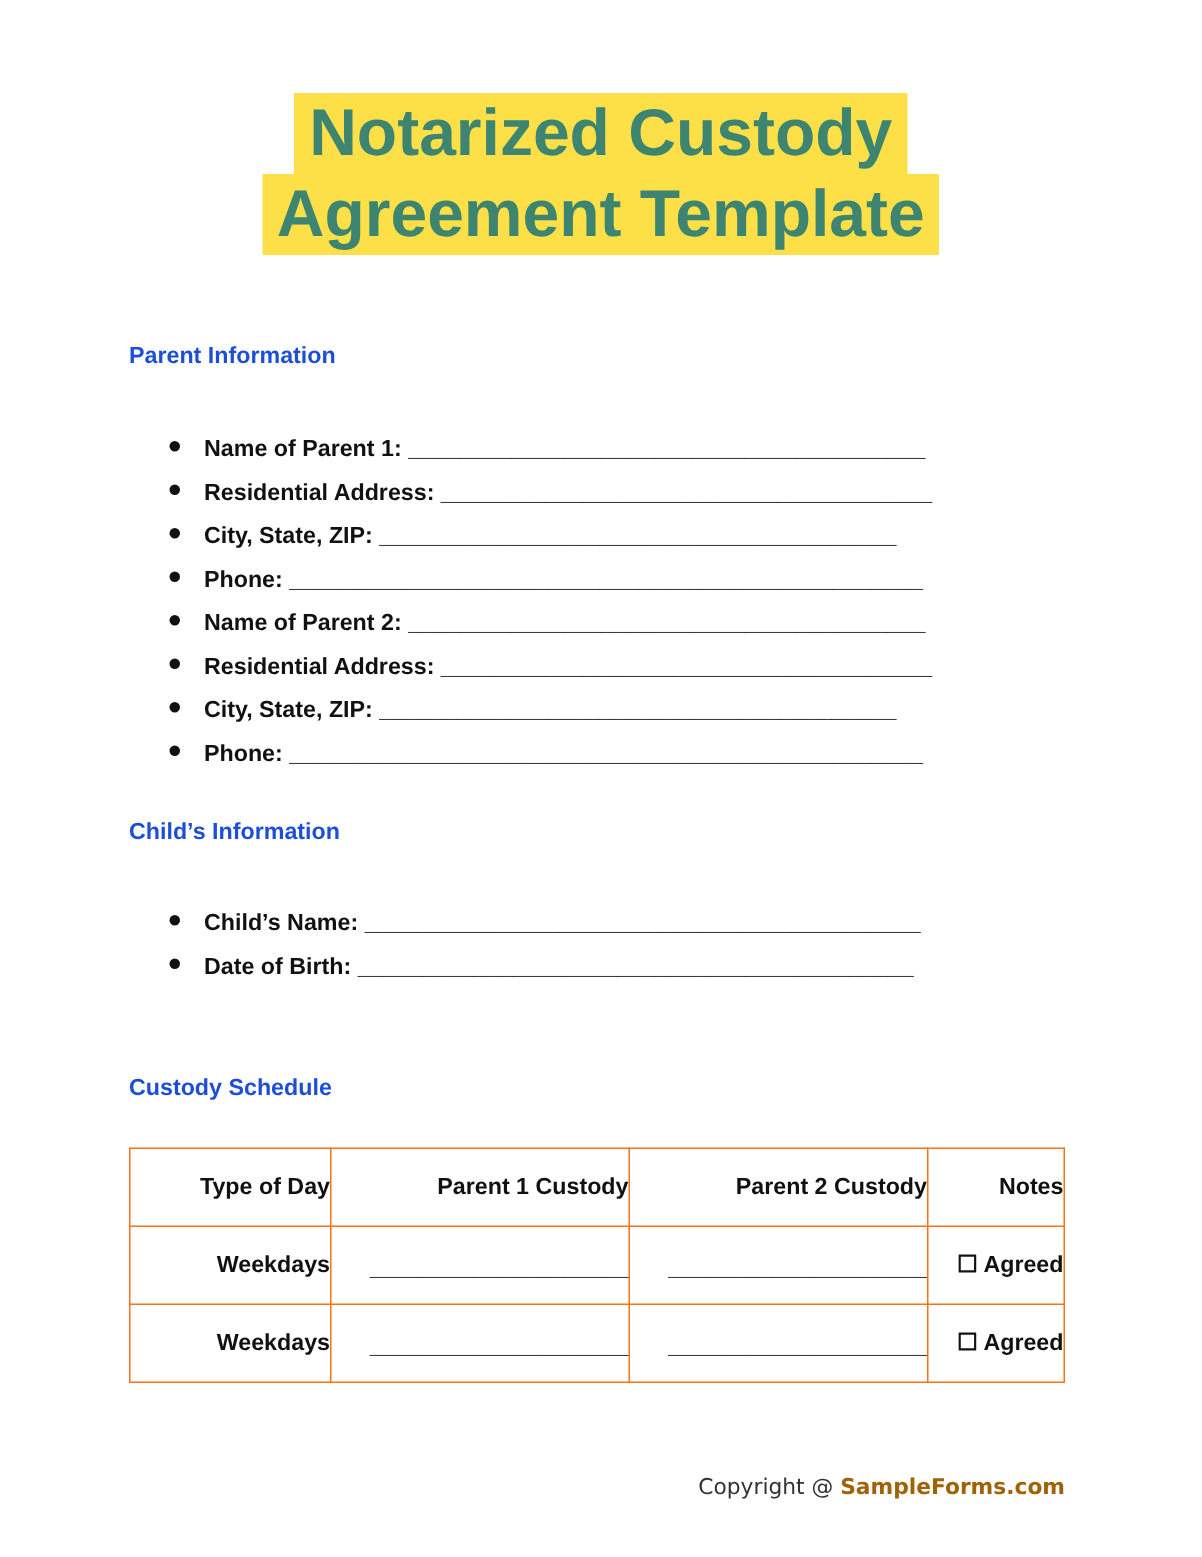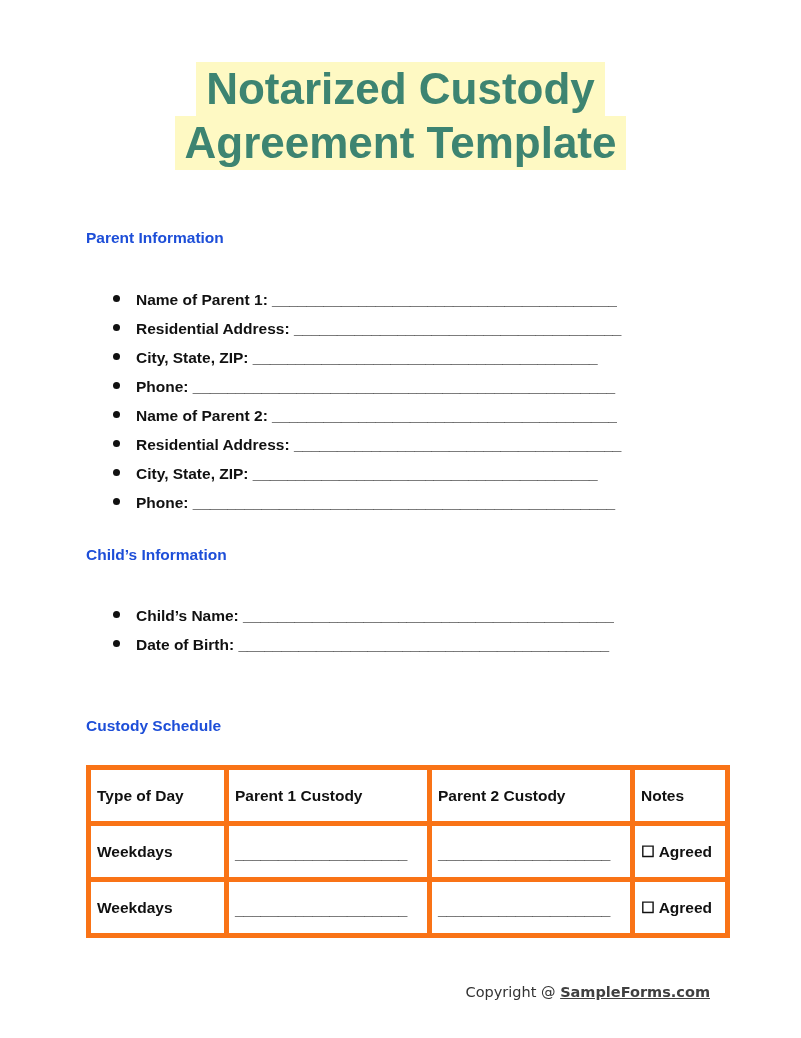--- a/index.html
+++ b/index.html
@@ -17,21 +17,21 @@
     }
     .title-wrap {
       position: absolute;
       top: 62px;
       left: 0;
       width: 801px;
       text-align: center;
     }
     .title-line {
       display: inline-block;
-      background: #fef9c3;
+      background: #fde047;
       color: #3d8471;
       font-weight: bold;
       font-size: 44px;
       line-height: 54px;
       padding: 0 10px;
     }
     .section-heading {
       position: absolute;
       left: 86px;
       color: #1d4ed8;
@@ -67,43 +67,43 @@
     }
     .schedule-table {
       position: absolute;
       left: 86px;
       top: 765px;
       border-collapse: collapse;
       font-size: 15.5px;
       font-weight: bold;
     }
     .schedule-table td {
-      border: 5px solid #f97316;
+      border: 1px solid #f97316;
       height: 51px;
       padding: 0 0 0 6px;
       vertical-align: middle;
       white-space: nowrap;
+      text-align: right;
     }
     .col1 { width: 127px; }
     .col2 { width: 192px; }
     .col3 { width: 192px; }
     .col4 { width: 84px; }
     .blank-line { position: relative; top: 2px; }
     .footer {
       position: absolute;
       top: 984px;
       right: 91px;
       font-size: 14.5px;
       color: #333;
       font-family: "DejaVu Sans", sans-serif;
     }
     .footer a {
-      color: #404040;
+      color: #a16207;
       font-weight: bold;
-      text-decoration: underline;
       margin-top: 8px;
     }
   </style>
 </head>
 <body>
 
 <div class="title-wrap">
   <div><span class="title-line">Notarized Custody</span></div>
   <div><span class="title-line">Agreement Template</span></div>
 </div>

